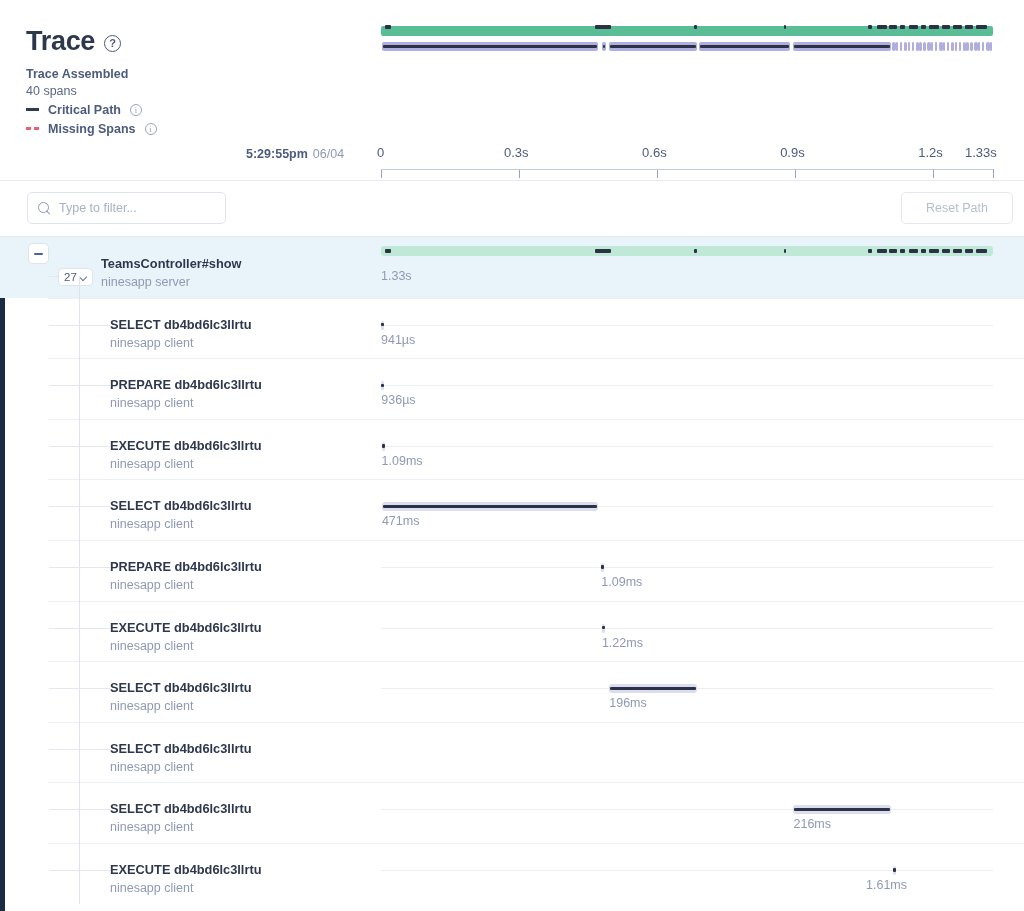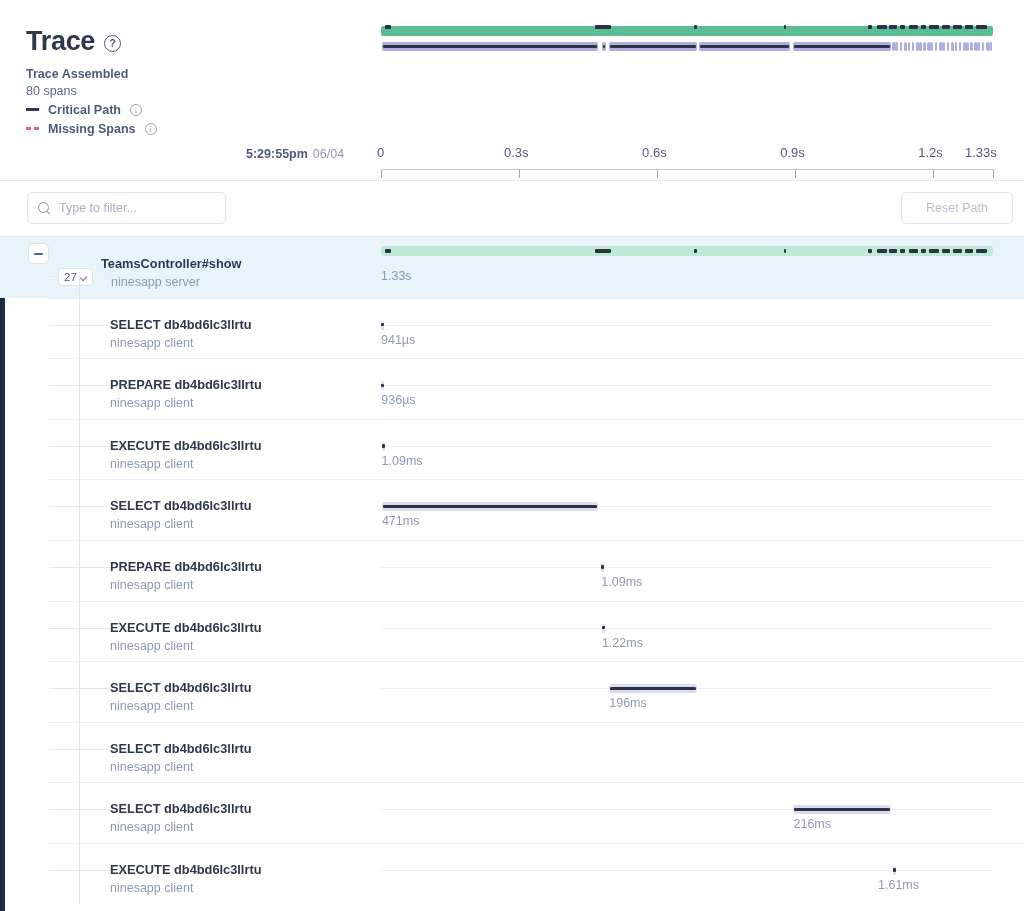--- a/index.html
+++ b/index.html
@@ -158,21 +158,21 @@
   <div class="edge-stripe"></div>
 
   <div class="header">
     <div class="title-row">
       <div class="title-text">Trace</div>
       <div class="help-icon">?</div>
     </div>
 
     <div class="meta">
       <div class="meta-assembled">Trace Assembled</div>
-      <div class="meta-spans">80 spans</div>
+      <div class="meta-spans">40 spans</div>
       <div class="legend-row">
         <span class="dash-solid"></span>
         <span class="legend-label">Critical Path</span>
         <span class="info-icon">i</span>
       </div>
       <div class="legend-row">
         <span class="dash-dotted"></span>
         <span class="legend-label">Missing Spans</span>
         <span class="info-icon">i</span>
       </div>
@@ -280,21 +280,21 @@
         <div class="collapse-btn">
           <span class="minus"></span>
         </div>
         <div class="count-badge">
           <span>27</span>
           <span class="chev"></span>
         </div>
         <div class="tree-hline" style="left: 48px; top: 39px; width: 12px;"></div>
         <div class="tree-vline" style="top: 39px; height: 21.6px;"></div>
         <div class="span-label" style="left: 101px; top: 19px;">TeamsController#show</div>
-        <div class="span-sub" style="left: 101px; top: 38px; margin-left: 10px;">ninesapp server</div>
+        <div class="span-sub" style="left: 101px; top: 38px;">ninesapp server</div>
         <div class="lane">
           <div class="bar-green-outer" style="left: 0px; width: 612px; top: 9px;"></div>
           <div class="gseg" style="left: 3.672px; width: 6.12px; top: 12px;"></div>
           <div class="gseg" style="left: 214.2px; width: 15.912px; top: 12px;"></div>
           <div class="gseg" style="left: 313.344px; width: 3.06px; top: 12px;"></div>
           <div class="gseg" style="left: 402.696px; width: 2.448px; top: 12px;"></div>
           <div class="gseg" style="left: 486.54px; width: 4.896px; top: 12px;"></div>
           <div class="gseg" style="left: 495.72px; width: 9.792px; top: 12px;"></div>
           <div class="gseg" style="left: 507.96px; width: 7.956px; top: 12px;"></div>
           <div class="gseg" style="left: 518.976px; width: 4.896px; top: 12px;"></div>
@@ -422,17 +422,17 @@
       <div class="row" style="top: 606px;">
         <div class="row-sep"></div>
         <div class="tree-vline" style="top: 0px; height: 60.6px;"></div>
         <div class="tree-hline" style="left: 49px; top: 27px; width: 61px;"></div>
         <div class="span-label" style="left: 110px; top: 19px;">EXECUTE db4bd6lc3llrtu</div>
         <div class="span-sub" style="left: 110px; top: 38px;">ninesapp client</div>
         <div class="lane">
           <div class="lane-rule" style="top: 27px;"></div>
           <div class="bar-outer" style="left: 511.632px; width: 3px; top: 23px;"></div>
           <div class="bar-core" style="left: 511.632px; width: 3px; top: 25.4px;"></div>
-          <div class="dur-label" style="left: 497px; top: 35px;">1.61ms</div>
+          <div class="dur-label" style="left: 485px; top: 35px;">1.61ms</div>
         </div>
       </div>
     </div>
 </div>
 
 </body></html>

